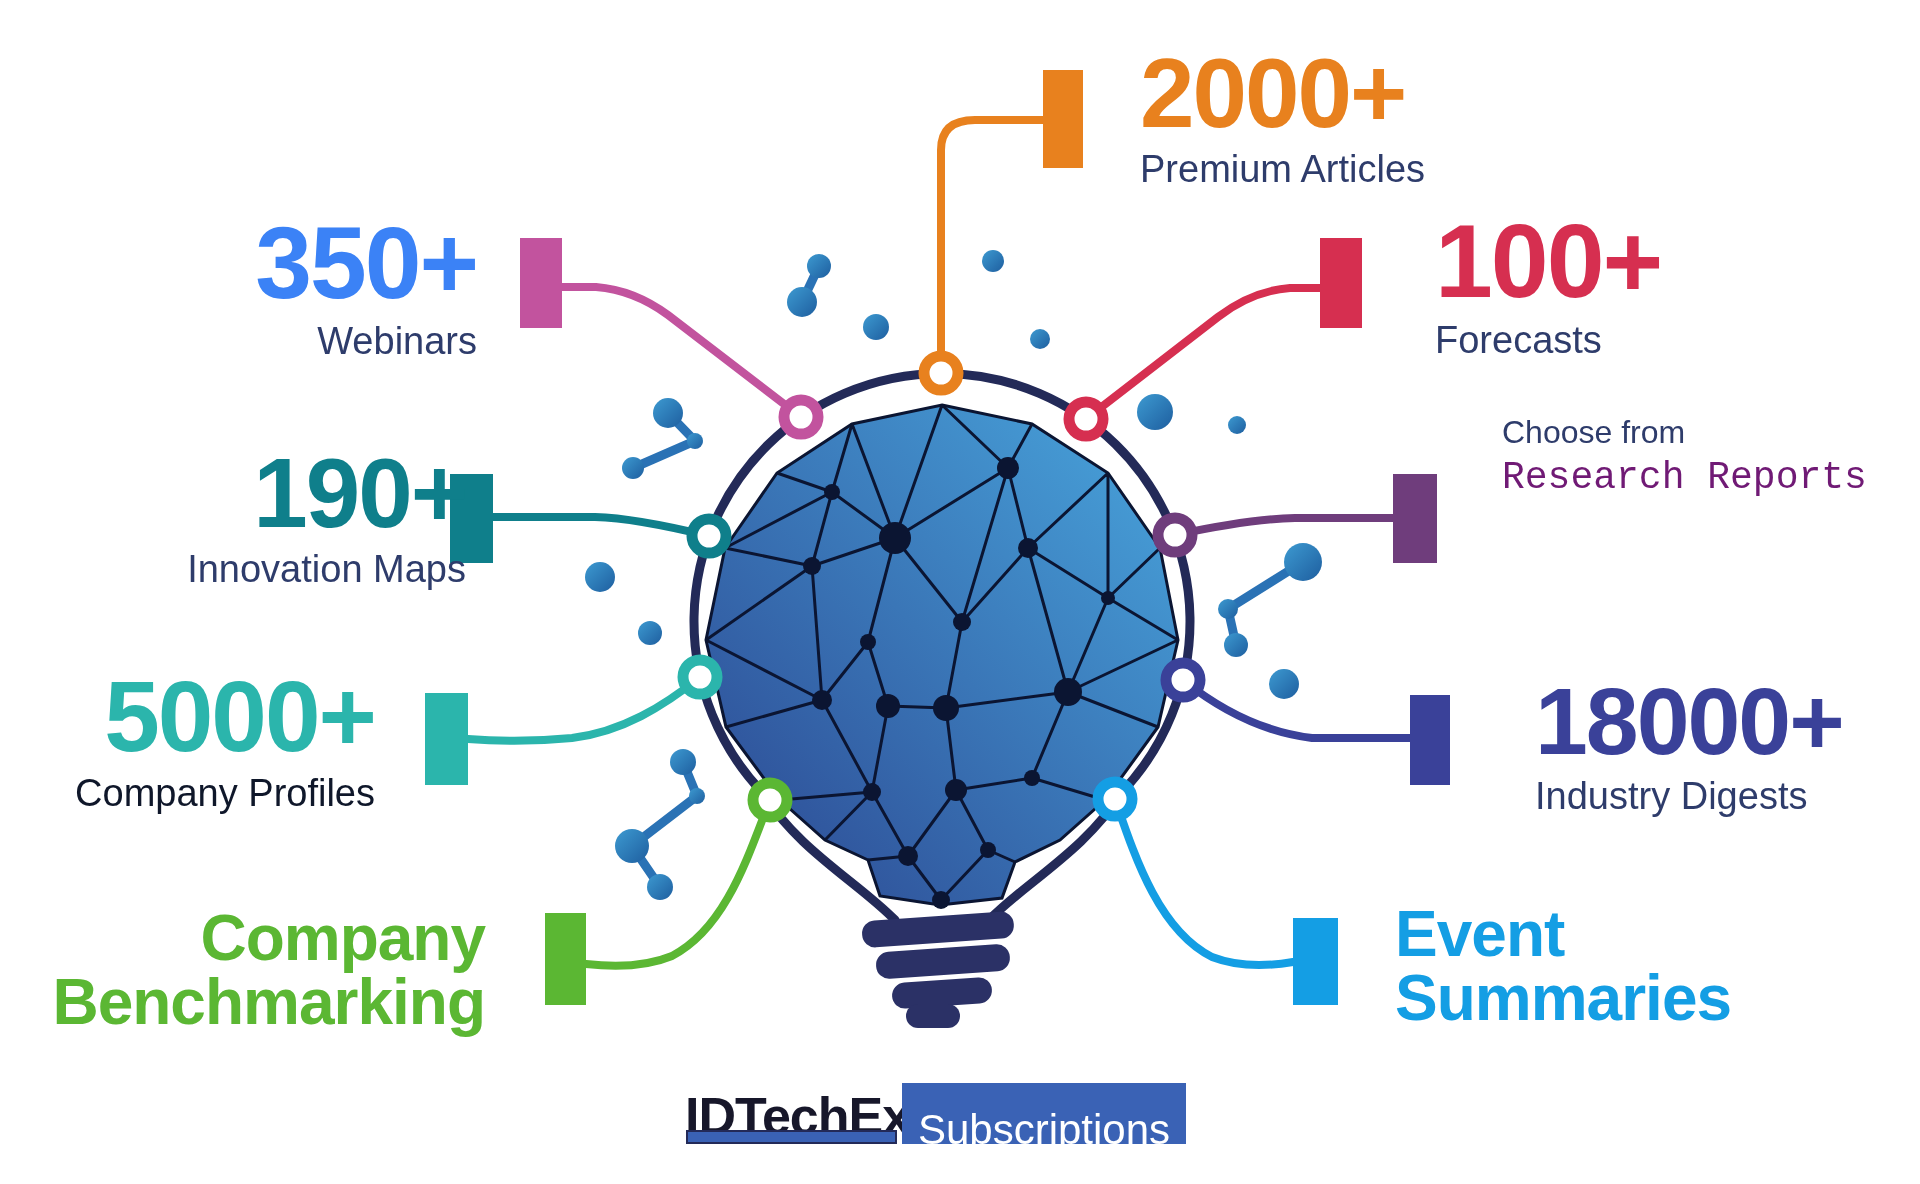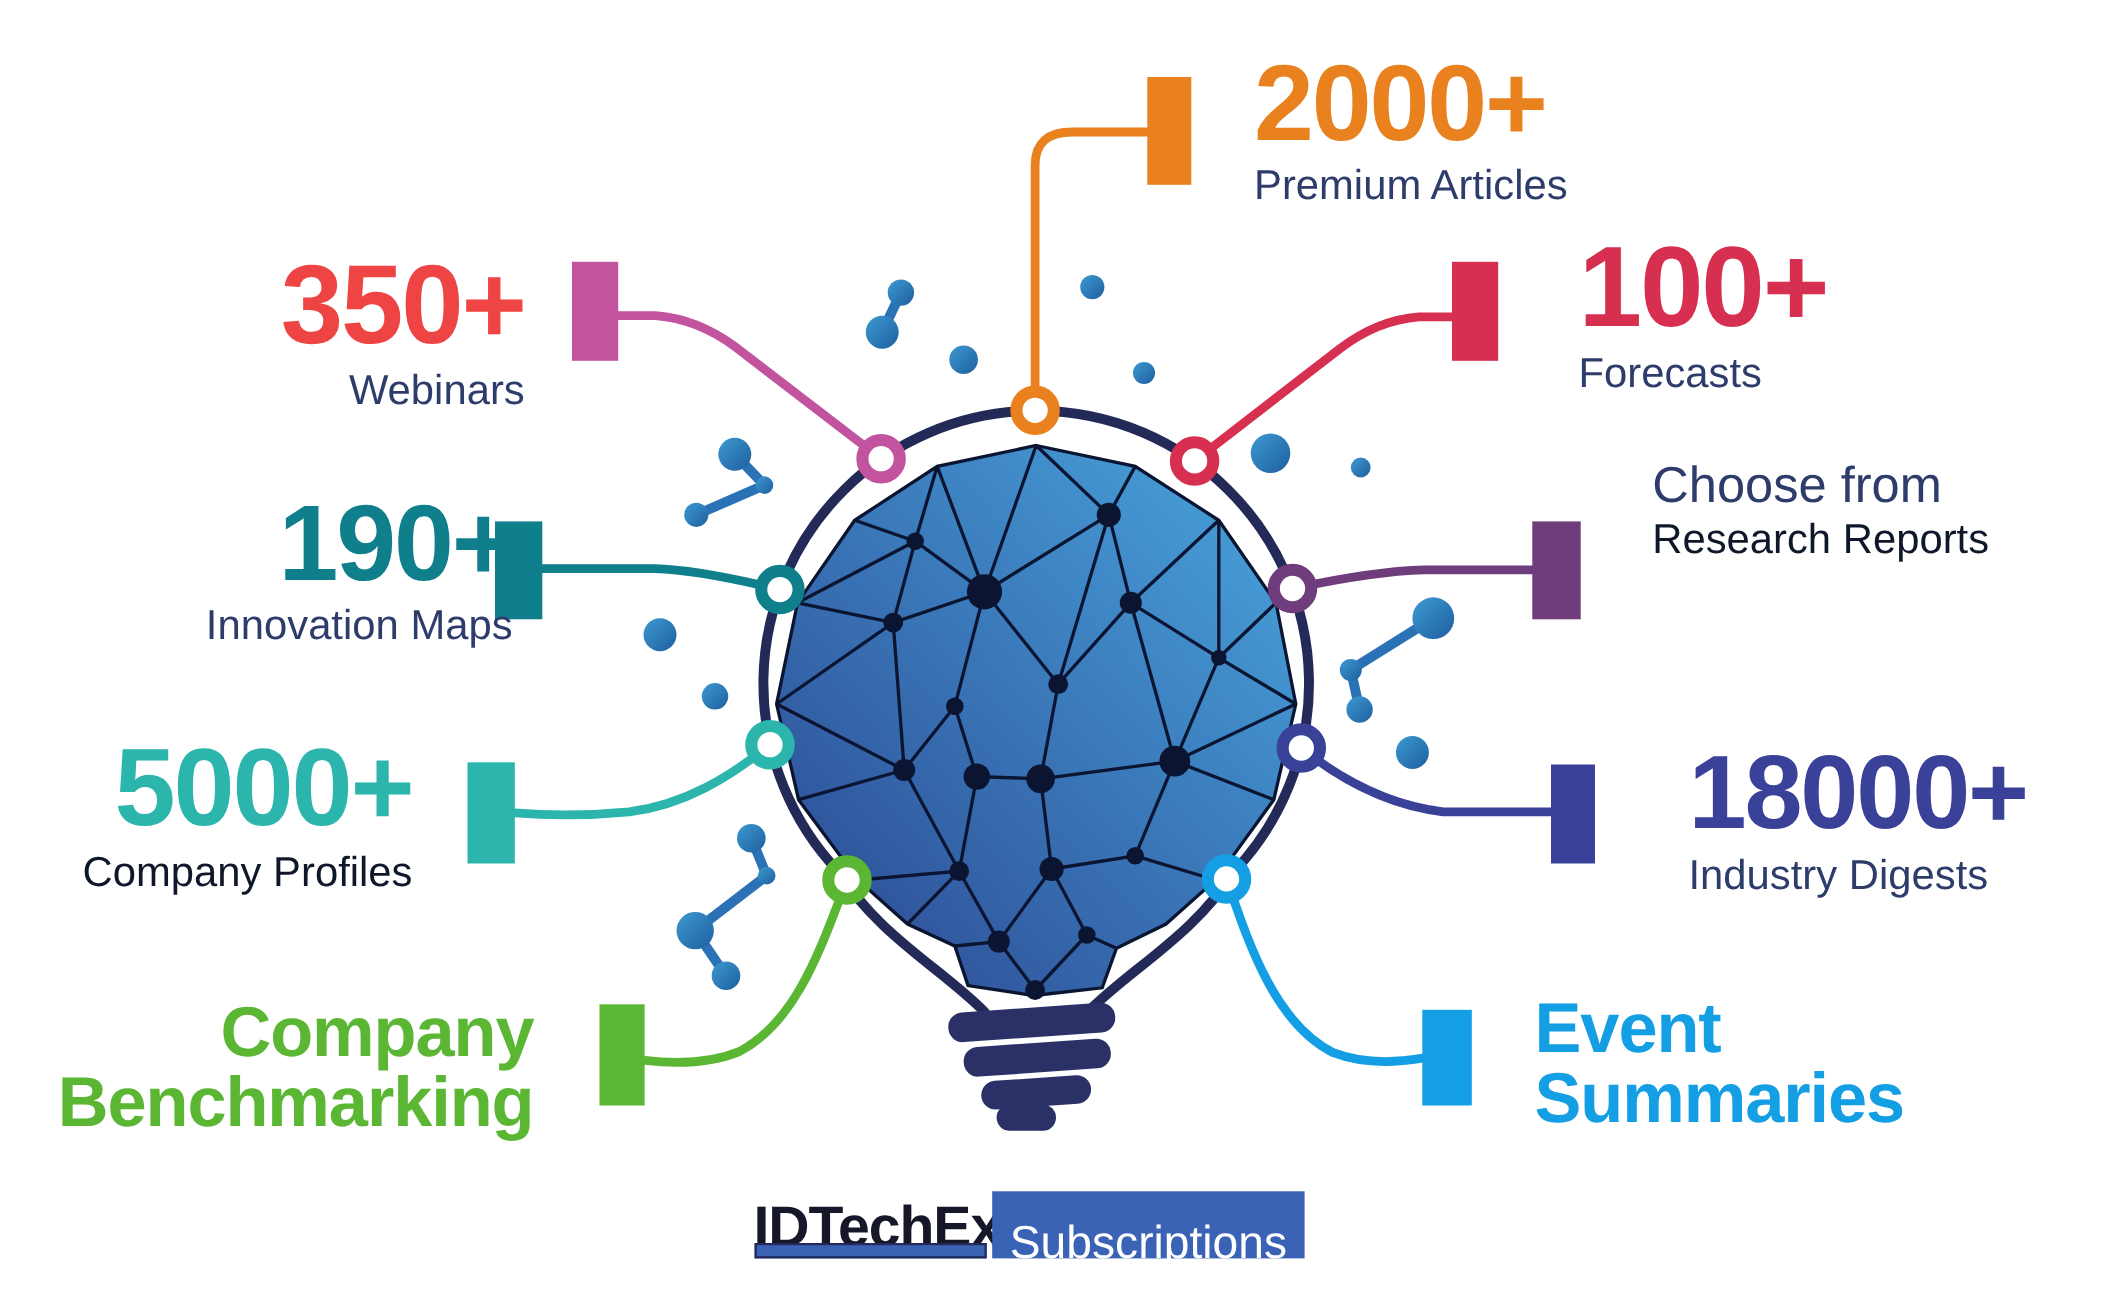--- a/index.html
+++ b/index.html
@@ -4,21 +4,21 @@
 <style>
   html,body{margin:0;padding:0;background:#ffffff;}
   .canvas{
     position:relative;width:1920px;height:1184px;background:#ffffff;overflow:hidden;
     font-family:"Liberation Sans", sans-serif;
   }
   .art{position:absolute;left:0;top:0;width:1920px;height:1184px;}
   .callout{position:absolute;line-height:1;}
   .callout .num{font-weight:bold;line-height:1;letter-spacing:-2px;white-space:nowrap;}
   .callout .sub{font-size:38px;margin-top:7px;line-height:1.08;white-space:nowrap;}
-  .callout .prefix{font-size:46px;margin-bottom:6px;line-height:1.05;white-space:nowrap;}
+  .callout .prefix{font-size:32px;margin-bottom:6px;line-height:1.05;white-space:nowrap;}
   .r{text-align:right;}
   .title2{font-weight:bold;font-size:64px;line-height:1.0;letter-spacing:-1px;white-space:nowrap;}
   .n98{font-size:98px;} .n102{font-size:102px;} .n104{font-size:104px;}
   .n100{font-size:100px;} .n95{font-size:95px;}
   .logo-name{position:absolute;left:685px;top:1086px;font-size:52px;font-weight:bold;letter-spacing:-1px;}
   .logo-underline{position:absolute;left:686px;top:1130px;width:207px;height:10px;border:2px solid #232a58;}
   .logo-box{position:absolute;left:902px;top:1083px;width:284px;height:61px;display:flex;align-items:center;justify-content:center;}
   .logo-box span{color:#ffffff;font-size:42px;letter-spacing:0;margin-top:32px;}
 </style>
 </head>
@@ -151,37 +151,37 @@
       <circle cx="1115" cy="799" r="17" stroke="#149ee4"></circle>
     </g>
   </svg>
 
   <div class="callout" style="left:1140px;top:44px;">
     <div class="num n98" style="color: rgb(232, 129, 30);">2000+</div>
     <div class="sub" style="color: rgb(46, 60, 107);">Premium Articles</div>
   </div>
 
   <div class="callout r" style="right:1443px;top:212px;">
-    <div class="num n102" style="color: #ef4444; margin-top: 14px;">350+</div>
+    <div class="num n102" style="color: #3b82f6;">350+</div>
     <div class="sub" style="color: rgb(46, 60, 107);">Webinars</div>
   </div>
 
   <div class="callout" style="left:1435px;top:209px;">
     <div class="num n104" style="color: rgb(214, 47, 80);">100+</div>
     <div class="sub" style="color: rgb(46, 60, 107);">Forecasts</div>
   </div>
 
   <div class="callout r" style="right:1454px;top:444px;">
     <div class="num n98" style="color: rgb(15, 127, 139);">190+</div>
     <div class="sub" style="color: rgb(46, 60, 107);">Innovation Maps</div>
   </div>
 
   <div class="callout" style="left:1502px;top:416px;">
     <div class="prefix" style="color: rgb(46, 60, 107);">Choose from</div>
-    <div class="sub" style="color: #0f172a;">Research Reports</div>
+    <div class="sub" style="color: #701a75; font-family: Liberation Mono, monospace;">Research Reports</div>
   </div>
 
   <div class="callout r" style="right:1545px;top:666px;">
     <div class="num n100" style="color: rgb(43, 181, 172);">5000+</div>
     <div class="sub" style="color: #0f172a;">Company Profiles</div>
   </div>
 
   <div class="callout" style="left:1535px;top:674px;">
     <div class="num n95" style="color: rgb(58, 65, 153);">18000+</div>
     <div class="sub" style="color: rgb(46, 60, 107);">Industry Digests</div>

